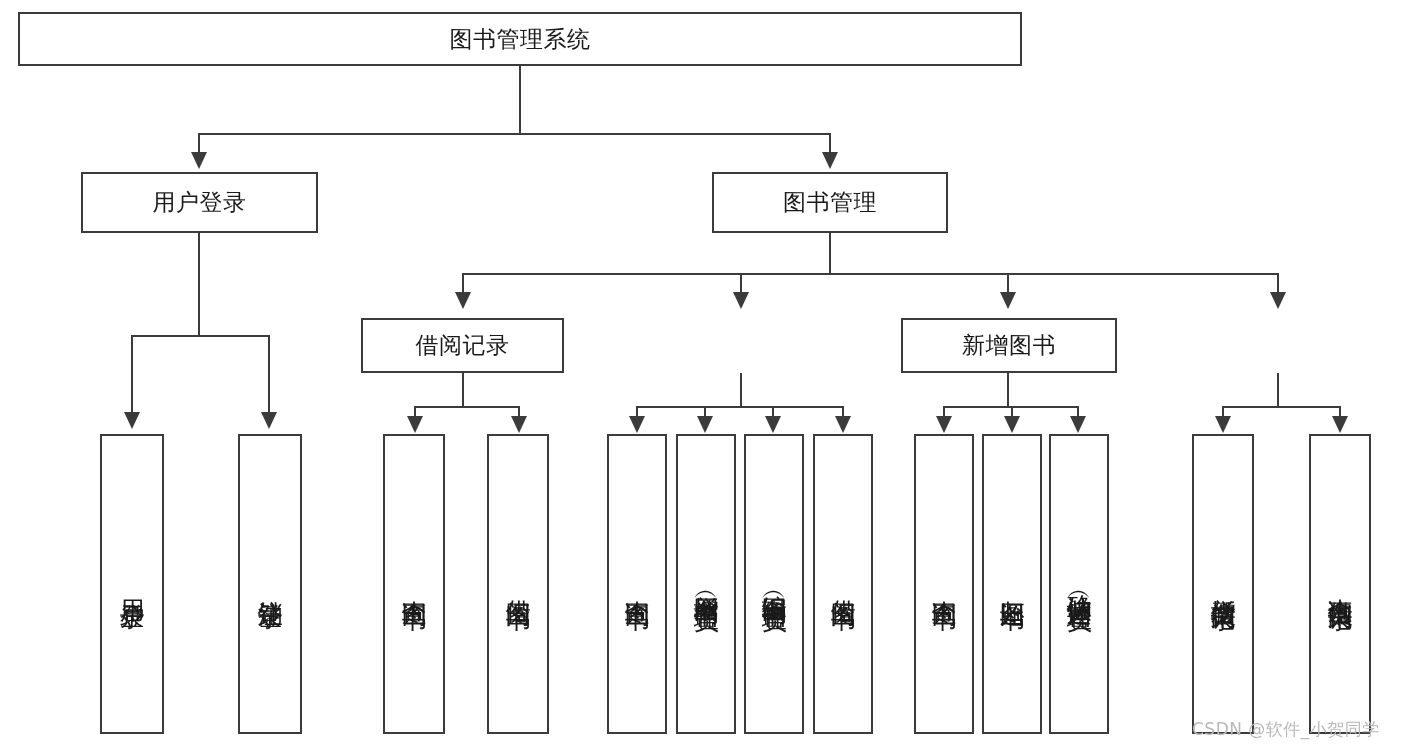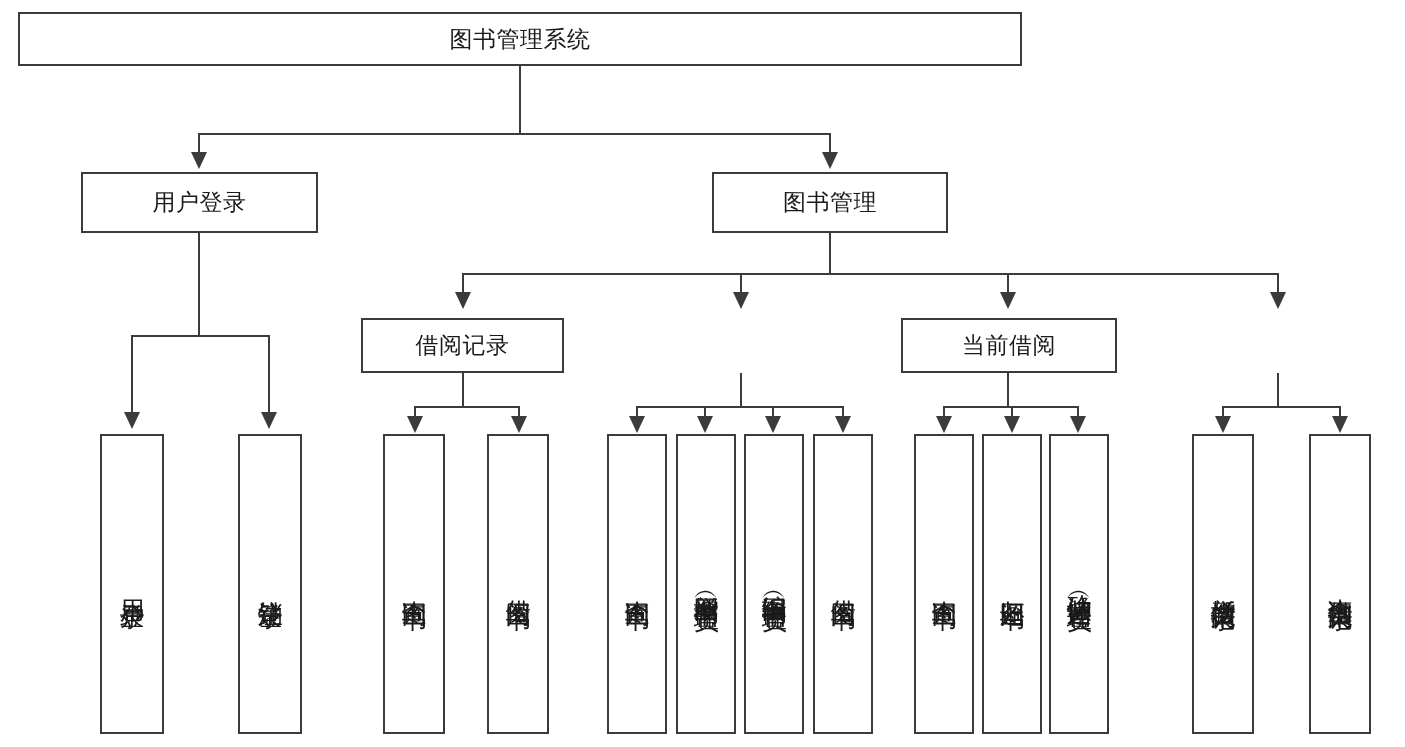--- a/index.html
+++ b/index.html
@@ -120,21 +120,21 @@
   <div class="arrow" style="left:733px; top:292px;"></div>
   <div class="vline" style="left:1007px; top:273px; height:22px;"></div>
   <div class="arrow" style="left:1000px; top:292px;"></div>
   <div class="vline" style="left:1277px; top:273px; height:22px;"></div>
   <div class="arrow" style="left:1270px; top:292px;"></div>
 
   <div class="node h" style="left:361px; top:318px; width:203px; height:55px;">
     <span class="lbl">借阅记录</span>
   </div>
   <div class="node h" style="left:901px; top:318px; width:216px; height:55px;">
-    <span class="lbl">当前借阅</span>
+    <span class="lbl">新增图书</span>
   </div>
 
   <div class="vline" style="left:462px; top:373px; height:33px;"></div>
   <div class="hline" style="left:414px; top:406px; width:106px;"></div>
   <div class="vline" style="left:414px; top:406px; height:18px;"></div>
   <div class="arrow" style="left:407px; top:416px;"></div>
   <div class="vline" style="left:518px; top:406px; height:18px;"></div>
   <div class="arrow" style="left:511px; top:416px;"></div>
 
   <div class="vline" style="left:740px; top:373px; height:33px;"></div>
@@ -201,14 +201,15 @@
     <span class="lbl">确认归还（管理员）</span>
   </div>
 
   <div class="node v" style="left:1192px; top:434px; width:62px; height:300px;">
     <span class="lbl">新增借阅记录</span>
   </div>
   <div class="node v" style="left:1309px; top:434px; width:62px; height:300px;">
     <span class="lbl">查询借阅记录</span>
   </div>
 
+  <div class="watermark" style="left:1192px; top:718px;">CSDN @软件_小贺同学</div>
 
 </div>
 
 </body></html>

